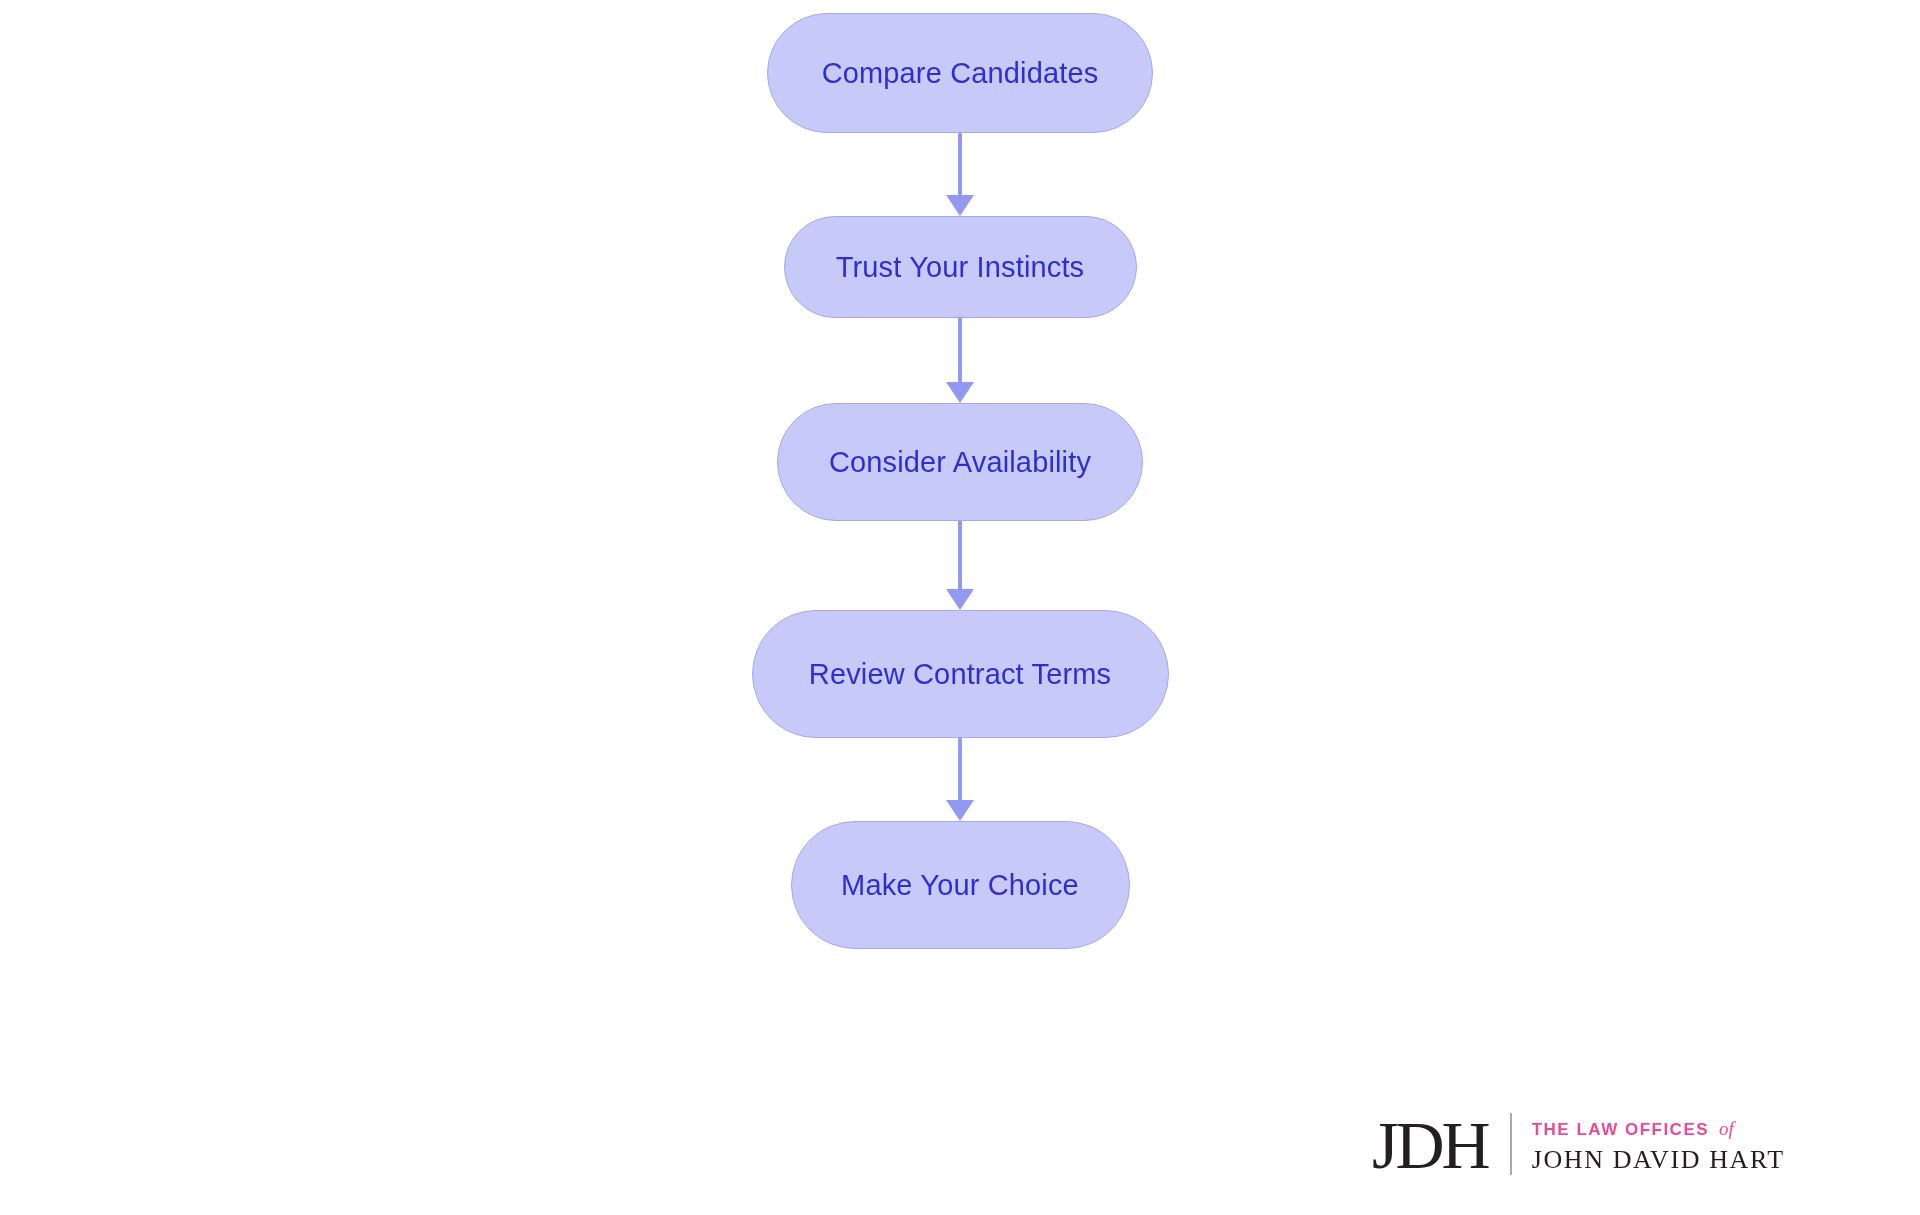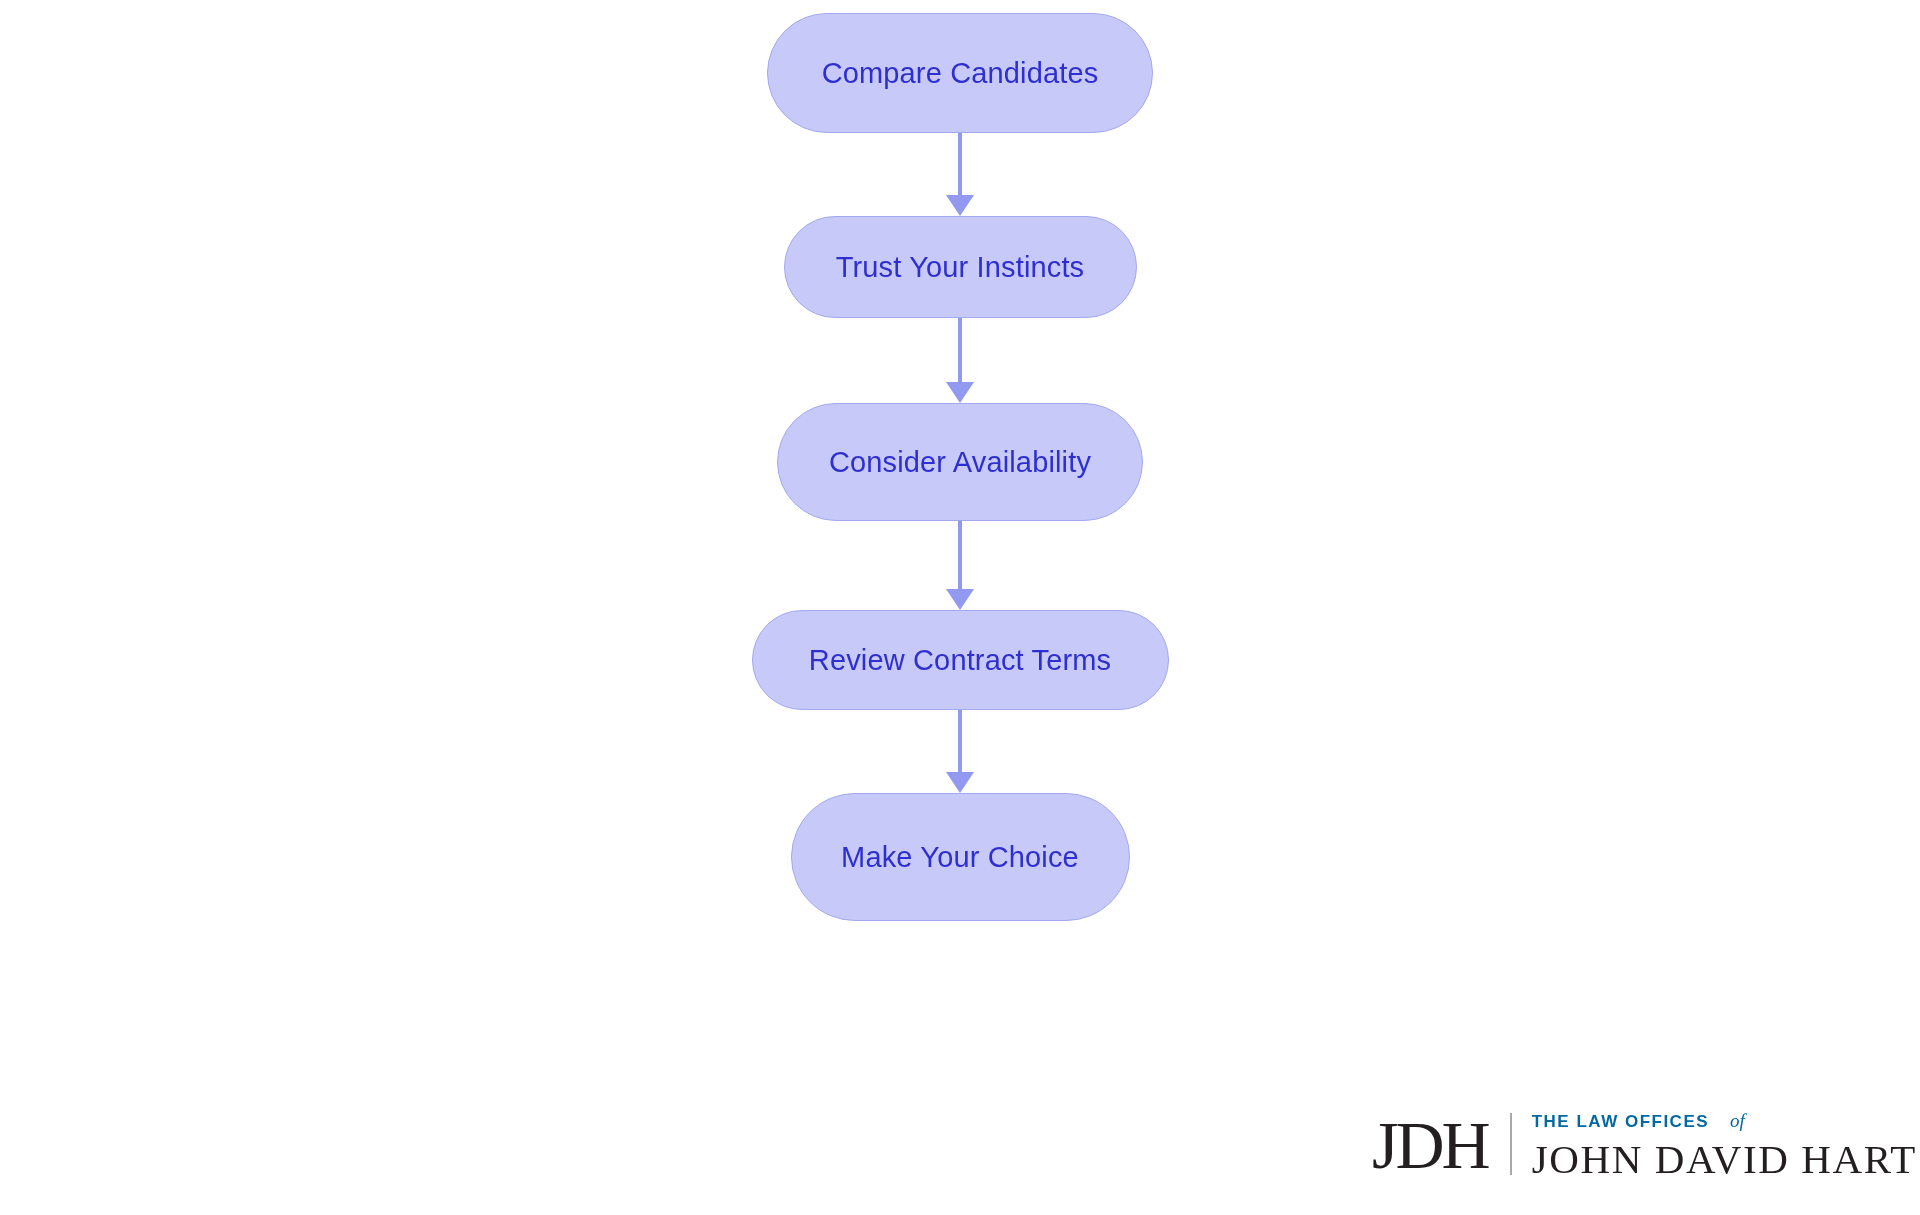--- a/index.html
+++ b/index.html
@@ -48,21 +48,21 @@
     white-space: nowrap;
     font-family: "Liberation Sans", sans-serif;
   }
 
   .node-label { display: block; }
 
   
   .n0 { width: 386px; height: 120px; margin-top: 13px; }
   .n1 { width: 353px; height: 102px; }
   .n2 { width: 366px; height: 118px; justify-content: center; }
-  .n3 { width: 417px; height: 100px; }
+  .n3 { width: 417px; height: 128px; }
   .n4 { width: 339px; height: 128px; }
 
   
   .connector {
     position: relative;
     width: 34px;
     display: flex;
     flex-direction: column;
     align-items: center;
     justify-content: flex-start;
@@ -116,36 +116,36 @@
     display: flex;
     flex-direction: column;
     justify-content: center;
     padding-top: 2px;
   }
   .logo-line1 {
     font-family: "Liberation Sans", sans-serif;
     font-size: 17px;
     letter-spacing: 1.5px;
     font-weight: 600;
-    color: #0369a1;
+    color: #ec4899;
     display: flex;
     align-items: baseline;
-    gap: 21px;
+    gap: 10px;
     margin-bottom: 7px;
   }
   .logo-of {
     font-family: "Liberation Serif", serif;
     font-style: italic;
     font-size: 19px;
     letter-spacing: 0;
     font-weight: 400;
   }
   .logo-line2 {
     font-family: "Liberation Serif", serif;
-    font-size: 41px;
+    font-size: 26px;
     letter-spacing: 1.6px;
     font-weight: 400;
     color: #231f20;
     line-height: 1;
   }
 </style>
 </head>
 <body>
 
 <div id="canvas">

